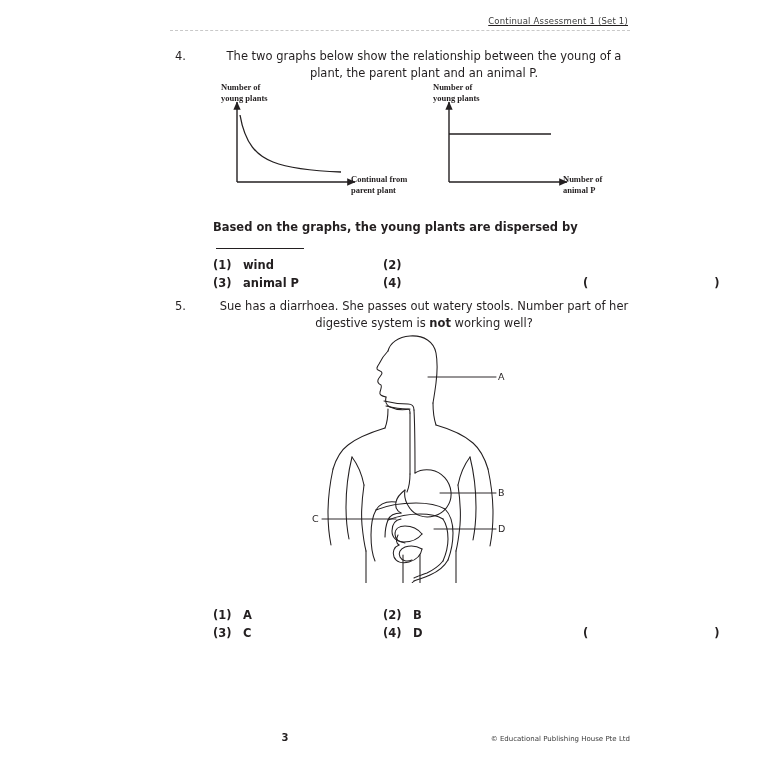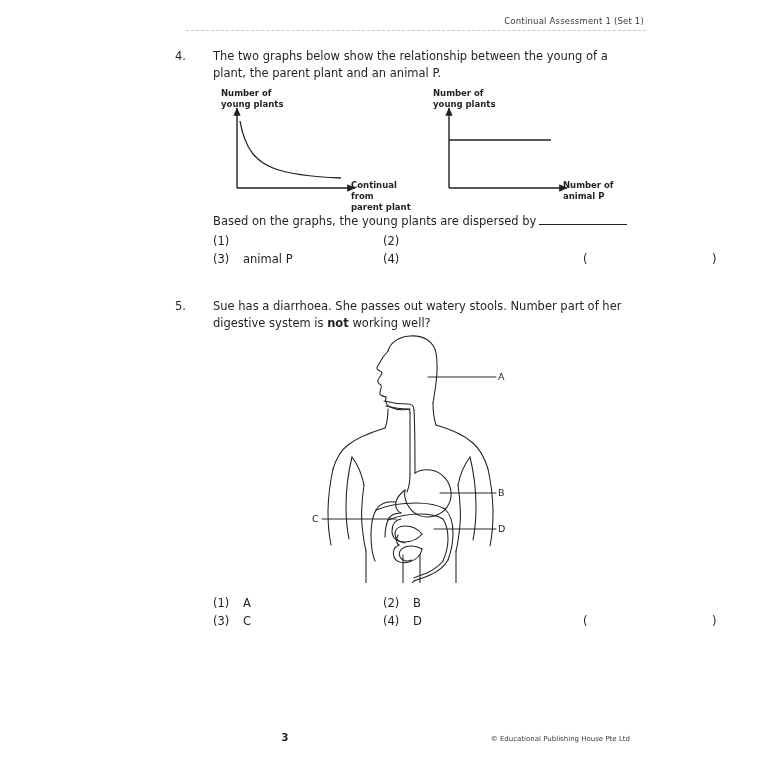--- a/index.html
+++ b/index.html
@@ -12,23 +12,24 @@
     background: #ffffff;
     font-family: "DejaVu Sans", "Liberation Sans", sans-serif;
     color: #231f20;
     position: relative;
     overflow: hidden;
   }
 
   
   .page-header {
     position: absolute;
-    left: 186px;
+    left: 170px;
     top: 16px;
     width: 460px;
+    text-decoration: underline;
   }
   .header-title {
     text-align: right;
     font-size: 8.5px;
     color: #3a3a3a;
     letter-spacing: .2px;
     padding-right: 2px;
   }
   .header-rule {
     margin-top: 4px;
@@ -49,28 +50,30 @@
   .q-num {
     width: 38px;
     flex: 0 0 38px;
     font-size: 11.5px;
     line-height: 17px;
   }
   .q-text {
     flex: 1 1 auto;
     font-size: 11.5px;
     line-height: 17px;
+    text-align: center;
   }
   .q-text b { font-weight: bold; }
 
   
   .options {
     margin-left: 38px;
-    margin-top: 4px;
+    margin-top: 16px;
     position: relative;
+    font-weight: bold;
   }
   .opt-row {
     display: flex;
     align-items: flex-start;
     height: 18px;
   }
   .opt {
     display: flex;
     align-items: flex-start;
     font-size: 11.5px;
@@ -98,21 +101,22 @@
     border-bottom: 1px solid #231f20;
     height: 9px;
     margin-left: 3px;
   }
 
   
   .graphs {
     position: relative;
     height: 120px;
     margin-left: 38px;
-    margin-top: 6px;
+    margin-top: 0;
+    font-family: Liberation Serif, serif;
   }
   .graph {
     position: absolute;
     top: 0;
   }
   .graph-1 { left: 0px; }
   .graph-2 { left: 212px; }
   .axis-label {
     position: absolute;
     font-size: 8.5px;
@@ -217,20 +221,21 @@
   </div>
 
   <div class="options">
     <div class="stem-line">
       <span>Based on the graphs, the young plants are dispersed by</span><span class="blank-rule"></span>
     </div>
 
     <div class="opt-row">
       <div class="opt opt-a">
         <span class="opt-key">(1)</span>
+        <span class="opt-val">wind</span>
       </div>
       <div class="opt opt-b">
         <span class="opt-key">(2)</span>
       </div>
     </div>
 
     <div class="opt-row">
       <div class="opt opt-a">
         <span class="opt-key">(3)</span>
         <span class="opt-val">animal P</span>

